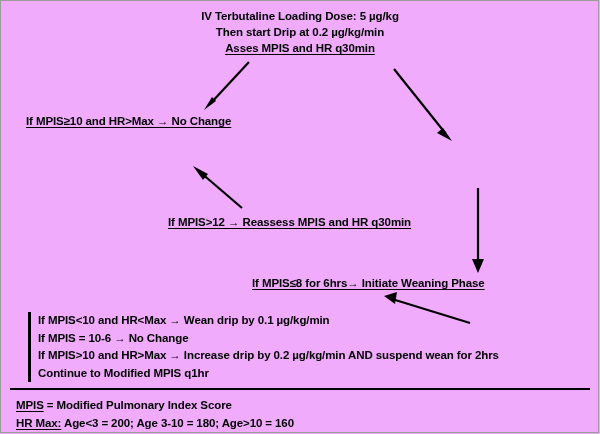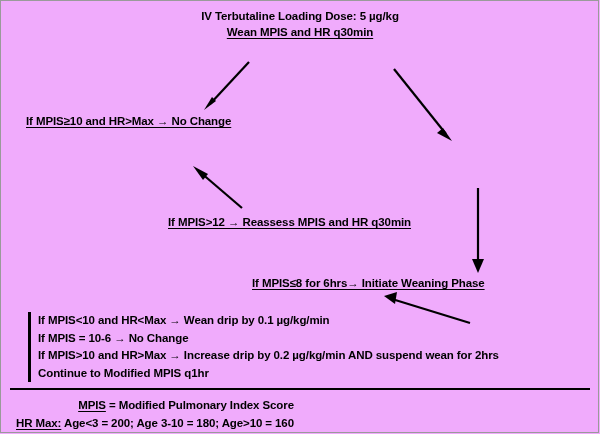--- a/index.html
+++ b/index.html
@@ -83,21 +83,20 @@
     position: absolute;
     left: 10px;
     top: 388px;
     width: 580px;
     height: 2px;
     background: #000;
   }
   #legend-block {
     left: 16px;
     top: 396px;
-    text-align: right;
   }
   #legend-block div { line-height: 18px; }
   
   svg.arrow-layer {
     position: absolute;
     left: 0;
     top: 0;
     width: 600px;
     height: 434px;
     pointer-events: none;
@@ -113,21 +112,22 @@
 </style>
 </head>
 <body>
 
 <div id="page">
 
   <div class="border-frame"></div>
 
   <div class="txt center-block" id="header-block">
     <div>IV Terbutaline Loading Dose: 5 µg/kg</div>
-    <div class="u">Wean MPIS and HR q30min</div>
+    <div>Then start Drip at 0.2 µg/kg/min</div>
+    <div class="u">Asses MPIS and HR q30min</div>
   </div>
 
   <div class="txt" id="left-branch">
     <div class="u">If MPIS≥10 and HR&gt;Max → No Change</div>
   </div>
 
 
   <div class="txt" id="mid-reassess">
     <div class="u">If MPIS&gt;12 → Reassess MPIS and HR q30min</div>
   </div>

